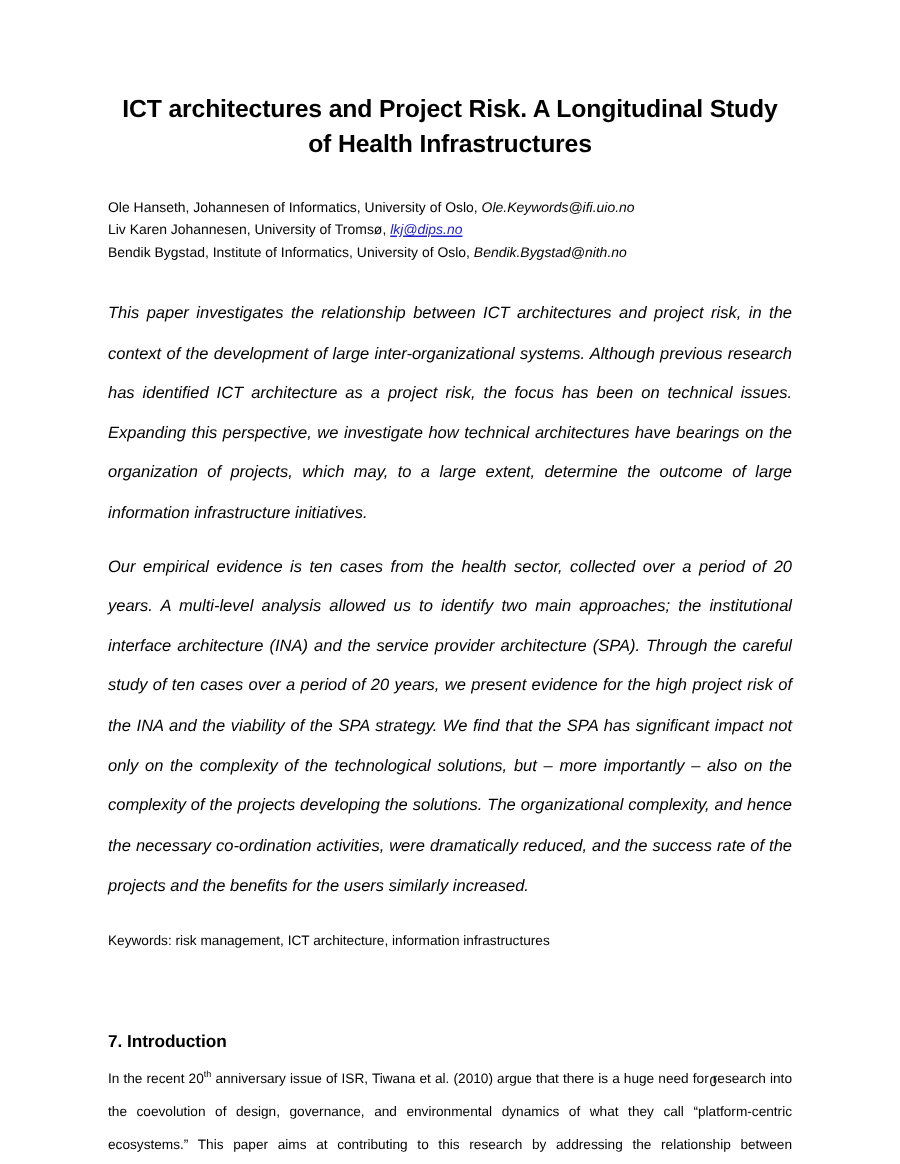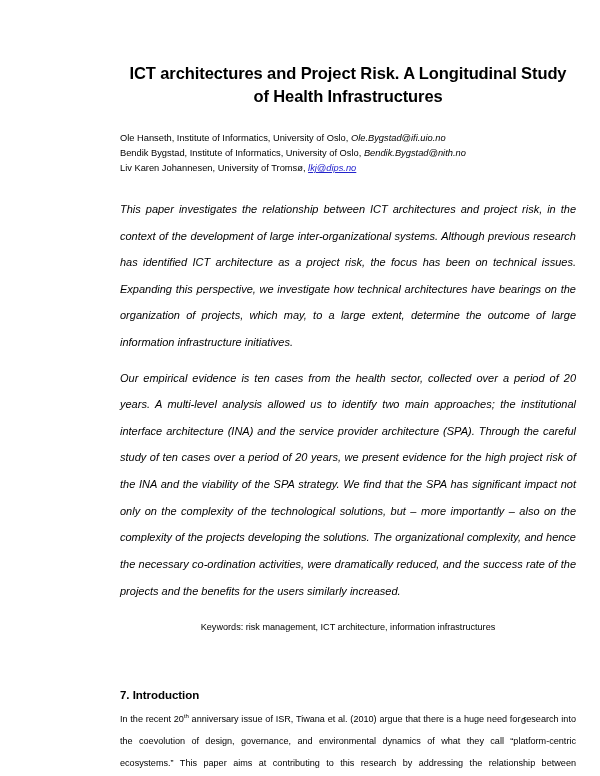--- a/index.html
+++ b/index.html
@@ -13,21 +13,20 @@
     color: #000000;
     -webkit-font-smoothing: antialiased;
   }
   .page {
     position: relative;
     width: 550px;
     height: 776px;
     background: #ffffff;
     box-sizing: border-box;
     overflow: hidden;
-    margin-left: 48px;
   }
   .content {
     position: absolute;
     left: 72px;
     top: 62px;
     width: 456px;
   }
 
   
   .paper-title {
@@ -78,21 +77,21 @@
     text-align: justify;
     margin: 0 0 9px 0;
   }
   .abstract-para:last-of-type {
     margin-bottom: 0;
   }
   .keywords {
     font-size: 9.1px;
     line-height: 1.6;
     margin: 16px 0 0 0;
-    text-align: center;
+    text-align: left;
   }
   .body-para {
     font-size: 9.1px;
     line-height: 2.42;
     text-align: justify;
     margin: 0;
   }
   .intro-block {
     margin-top: 54px;
   }
@@ -116,27 +115,27 @@
 <body>
 
 <div class="page">
 
   <div class="content">
 
     <h1 class="paper-title">ICT architectures and Project Risk. A Longitudinal Study of Health Infrastructures</h1>
 
     <div class="authors">
       <div class="author-line">
-        <span>Ole Hanseth, Institute of Informatics, University of Oslo, </span><span class="author-email">Ole.Bygstad@ifi.uio.no</span>
+        <span>Ole Hanseth, Johannesen of Informatics, University of Oslo, </span><span class="author-email">Ole.Keywords@ifi.uio.no</span>
+      </div>
+      <div class="author-line">
+        <span>Liv Karen Johannesen, University of Tromsø, </span><a class="author-email-link" href="#">lkj@dips.no</a>
       </div>
       <div class="author-line">
         <span>Bendik Bygstad, Institute of Informatics, University of Oslo, </span><span class="author-email">Bendik.Bygstad@nith.no</span>
-      </div>
-      <div class="author-line">
-        <span>Liv Karen Johannesen, University of Tromsø, </span><a class="author-email-link" href="#">lkj@dips.no</a>
       </div>
     </div>
 
 
     <p class="abstract-para">This paper investigates the relationship between ICT architectures and project risk, in the context of the development of large inter-organizational systems. Although previous research has identified ICT architecture as a project risk, the focus has been on technical issues. Expanding this perspective, we investigate how technical architectures have bearings on the organization of projects, which may, to a large extent, determine the outcome of large information infrastructure initiatives.</p>
 
     <p class="abstract-para">Our empirical evidence is ten cases from the health sector, collected over a period of 20 years. A multi-level analysis allowed us to identify two main approaches; the institutional interface architecture (INA) and the service provider architecture (SPA). Through the careful study of ten cases over a period of 20 years, we present evidence for the high project risk of the INA and the viability of the SPA strategy. We find that the SPA has significant impact not only on the complexity of the technological solutions, but – more importantly – also on the complexity of the projects developing the solutions. The organizational complexity, and hence the necessary co-ordination activities, were dramatically reduced, and the success rate of the projects and the benefits for the users similarly increased.</p>
 
     <p class="keywords">Keywords: risk management, ICT architecture, information infrastructures</p>
 

